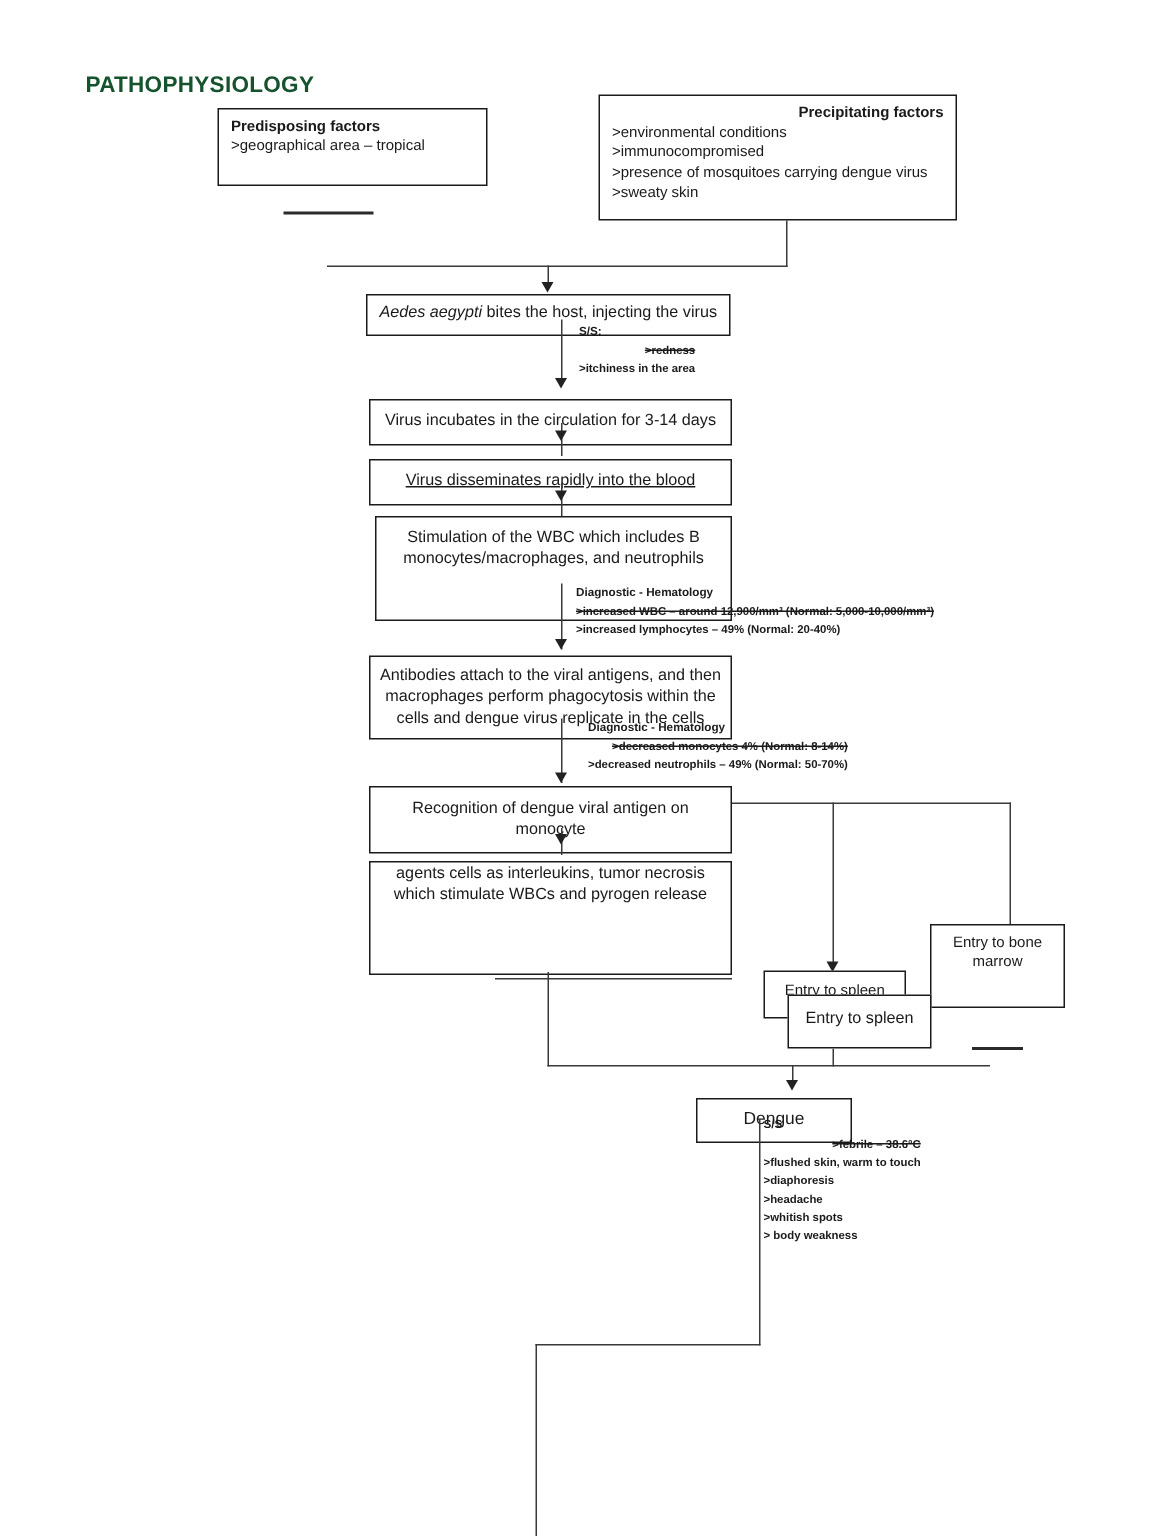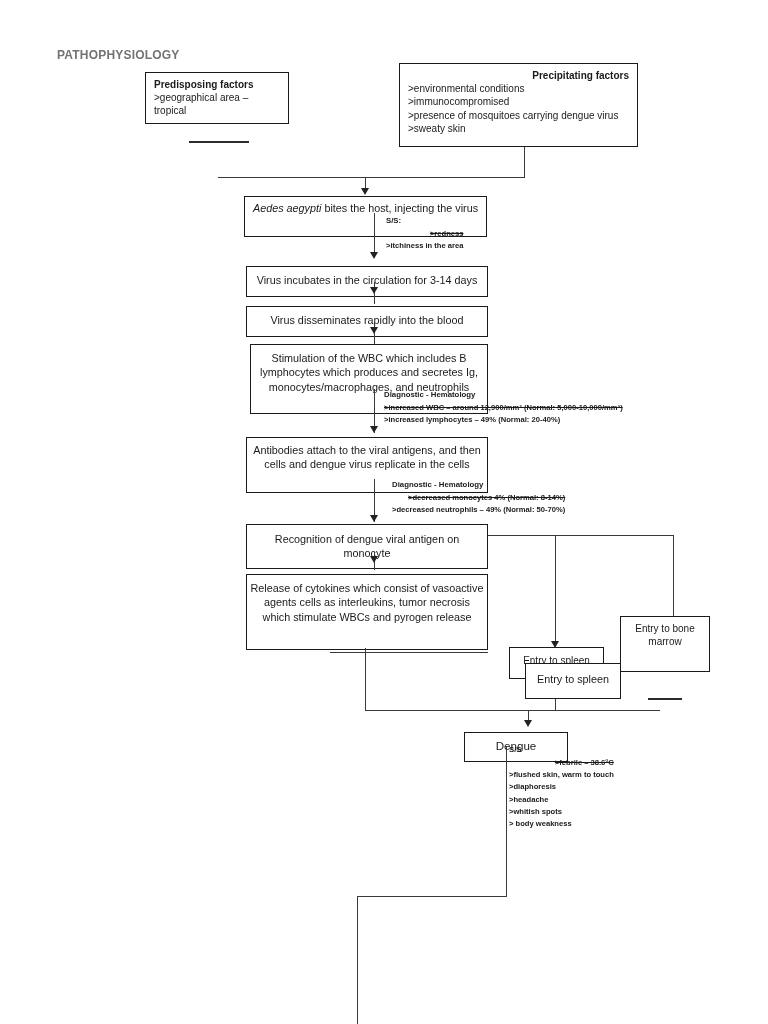--- a/index.html
+++ b/index.html
@@ -15,24 +15,24 @@
   .abs{position:absolute;box-sizing:border-box;}
   .box{
     border:1px solid #1a1a1a;
     background:#ffffff;
     text-align:center;
     line-height:1.32;
     color:#1a1a1a;
   }
   .box-left{text-align:left;}
   .title{
-    font-size:12px;
+    font-size:15px;
     font-weight:700;
     letter-spacing:.2px;
-    color:#737373;
+    color:#14532d;
     padding-left:15px;
   }
   .t12{font-size:11.6px;}
   .t11{font-size:10.8px;}
   .t10{font-size:10px;}
   .ss{
     font-size:7.6px;
     font-weight:700;
     line-height:1.62;
     color:#1a1a1a;
@@ -48,41 +48,41 @@
   .arrow{position:absolute;width:0;height:0;border-left:4.5px solid transparent;border-right:4.5px solid transparent;border-top:7px solid #222;}
   .pad{padding:5px 8px;}
 </style>
 </head>
 <body>
 
 <div id="canvas">
 
   <div class="abs title" style="left:42px;top:48px;">PATHOPHYSIOLOGY</div>
 
-  <div class="abs box box-left pad" style="left:145px;top:72px;width:144px;height:52px;">
+  <div class="abs box box-left pad" style="left:145px;top:72px;width:180px;height:52px;">
     <div class="t10" style="font-weight:700;">Predisposing factors</div>
     <div class="t10">&gt;geographical area – tropical</div>
   </div>
 
   <div class="rule" style="left:189px;top:141px;width:60px;"></div>
 
   <div class="abs box box-left pad" style="left:399px;top:63px;width:239px;height:84px;">
     <div class="t10" style="font-weight:700;text-align:right;">Precipitating factors</div>
     <div class="t10">&gt;environmental conditions</div>
     <div class="t10">&gt;immunocompromised</div>
     <div class="t10">&gt;presence of mosquitoes carrying dengue virus</div>
     <div class="t10">&gt;sweaty skin</div>
   </div>
 
   <div class="line vline" style="left:524px;top:147px;height:31px;"></div>
   <div class="line hline" style="left:218px;top:177px;width:307px;"></div>
   <div class="line vline" style="left:365px;top:177px;height:13px;"></div>
   <div class="arrow" style="left:361px;top:188px;"></div>
 
-  <div class="abs box" style="left:244px;top:196px;width:243px;height:41px;">
+  <div class="abs box" style="left:244px;top:196px;width:243px;height:28px;">
     <div class="t11" style="padding-top:4px;">
       <span class="ital">Aedes aegypti</span><span> bites the host, injecting the virus</span>
     </div>
   </div>
 
   <div class="abs" style="left:386px;top:215px;">
     <div class="ss ss-head">S/S:</div>
     <div class="ss strike">&gt;redness</div>
     <div class="ss">&gt;itchiness in the area</div>
   </div>
@@ -90,42 +90,42 @@
   <div class="line vline" style="left:374px;top:213px;height:43px;"></div>
   <div class="arrow" style="left:370px;top:252px;"></div>
 
   <div class="abs box" style="left:246px;top:266px;width:242px;height:31px;">
     <div class="t11" style="padding-top:6px;">Virus incubates in the circulation for 3-14 days</div>
   </div>
   <div class="line vline" style="left:374px;top:282px;height:22px;"></div>
   <div class="arrow" style="left:370px;top:287px;"></div>
 
   <div class="abs box" style="left:246px;top:306px;width:242px;height:31px;">
-    <div class="t11" style="padding-top:6px;">Virus disseminates rapidly into the blood</div>
+    <div class="t11" style="padding-top:6px;text-decoration:underline;">Virus disseminates rapidly into the blood</div>
   </div>
   <div class="line vline" style="left:374px;top:322px;height:22px;"></div>
   <div class="arrow" style="left:370px;top:327px;"></div>
 
   <div class="abs box" style="left:250px;top:344px;width:238px;height:70px;">
     <div class="t11" style="padding-top:6px;">Stimulation of the WBC which includes B</div>
-    <div class="t11">lymphocytes which produces and secretes Ig,</div>
     <div class="t11">monocytes/macrophages, and neutrophils</div>
   </div>
 
   <div class="abs" style="left:384px;top:389px;">
     <div class="ss ss-head">Diagnostic - Hematology</div>
     <div class="ss strike">&gt;increased WBC – around 12,900/mm³ (Normal: 5,000-10,000/mm³)</div>
     <div class="ss">&gt;increased lymphocytes – 49% (Normal: 20-40%)</div>
   </div>
 
   <div class="line vline" style="left:374px;top:389px;height:44px;"></div>
   <div class="arrow" style="left:370px;top:426px;"></div>
 
   <div class="abs box" style="left:246px;top:437px;width:242px;height:56px;">
     <div class="t11" style="padding-top:5px;">Antibodies attach to the viral antigens, and then</div>
+    <div class="t11">macrophages perform phagocytosis within the</div>
     <div class="t11">cells and dengue virus replicate in the cells</div>
   </div>
 
   <div class="abs" style="left:392px;top:479px;">
     <div class="ss ss-head">Diagnostic - Hematology</div>
     <div class="ss strike">&gt;decreased monocytes 4% (Normal: 8-14%)</div>
     <div class="ss">&gt;decreased neutrophils – 49% (Normal: 50-70%)</div>
   </div>
 
   <div class="line vline" style="left:374px;top:479px;height:43px;"></div>
@@ -138,21 +138,20 @@
   <div class="line vline" style="left:374px;top:552px;height:18px;"></div>
   <div class="arrow" style="left:370px;top:556px;"></div>
 
   <div class="line hline" style="left:488px;top:535px;width:186px;"></div>
   <div class="line vline" style="left:555px;top:535px;height:112px;"></div>
   <div class="arrow" style="left:551px;top:641px;"></div>
   <div class="line vline" style="left:673px;top:535px;height:112px;"></div>
   <div class="arrow" style="left:669px;top:641px;"></div>
 
   <div class="abs box" style="left:246px;top:574px;width:242px;height:76px;">
-    <div class="t11" style="padding-top:6px;">Release of cytokines which consist of vasoactive</div>
     <div class="t11">agents cells as interleukins, tumor necrosis</div>
     <div class="t11">which stimulate WBCs and pyrogen release</div>
   </div>
 
   <div class="line vline" style="left:365px;top:648px;height:50px;"></div>
   <div class="line hline" style="left:330px;top:652px;width:158px;"></div>
 
   <div class="abs box" style="left:509px;top:647px;width:95px;height:32px;">
     <div class="t10" style="padding-top:6px;">Entry to spleen</div>
   </div>

